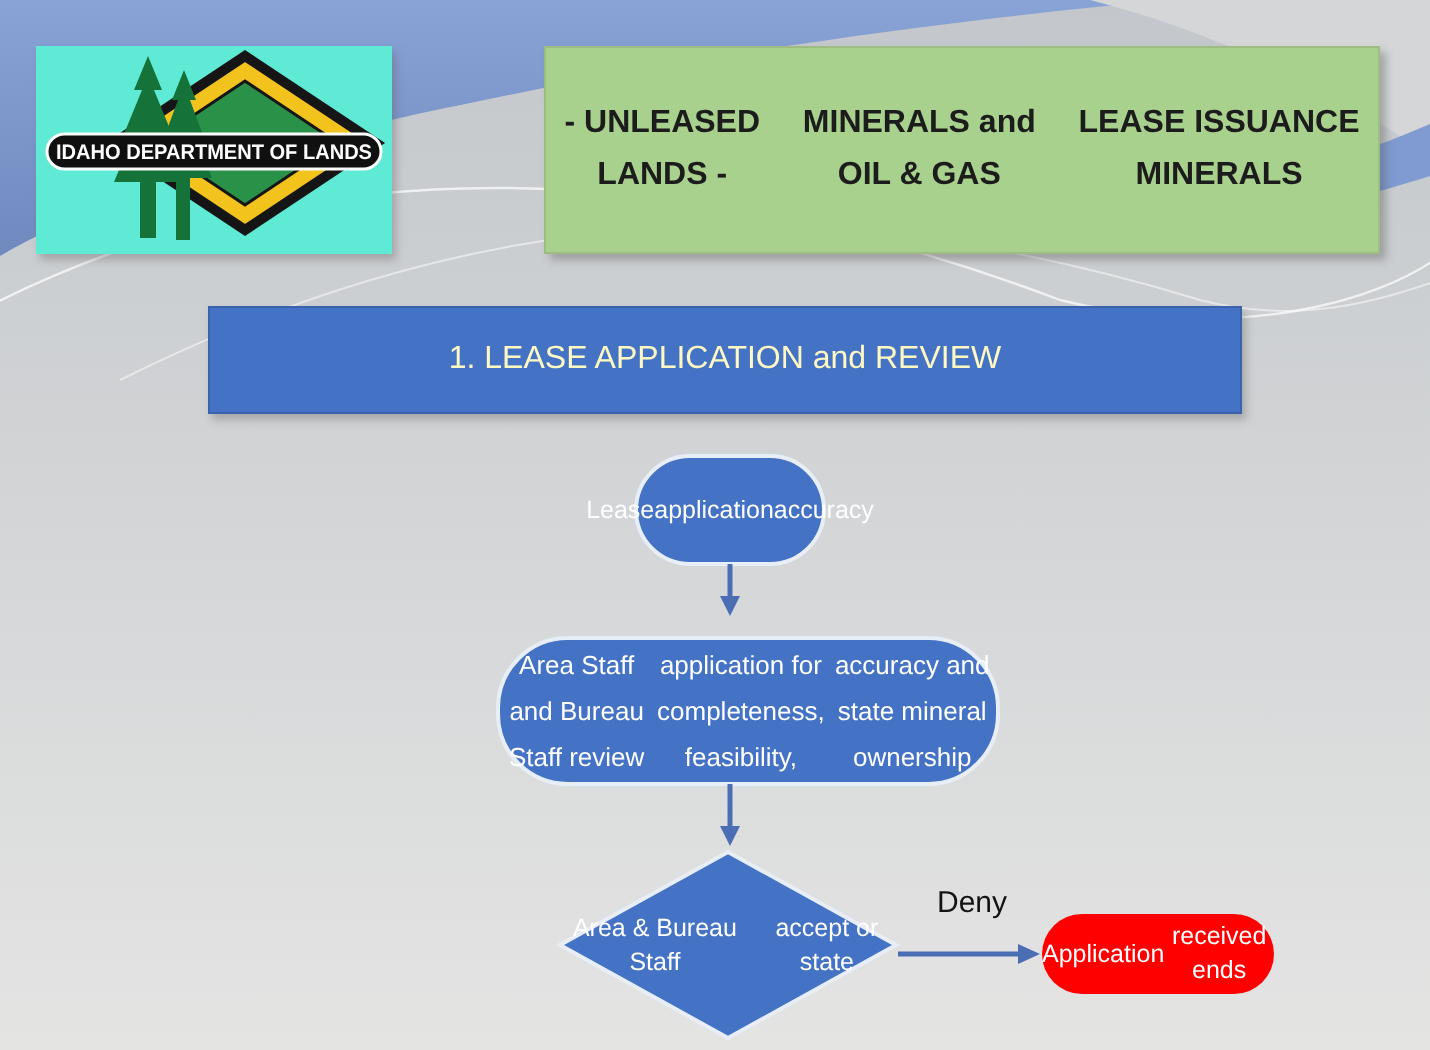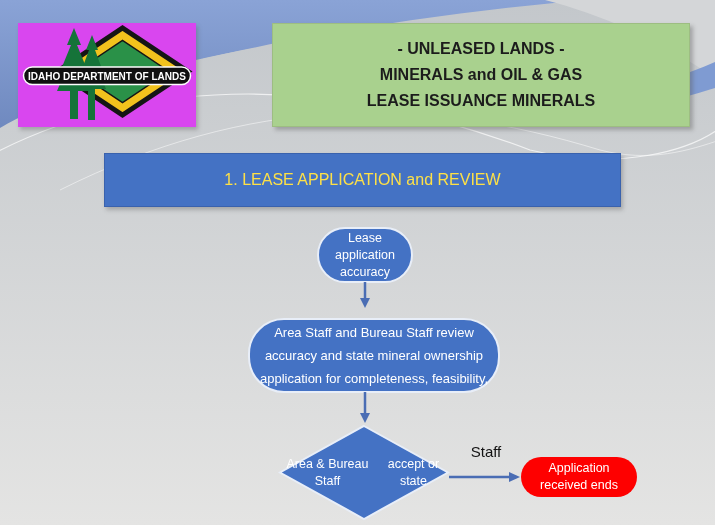--- a/index.html
+++ b/index.html
@@ -6,46 +6,46 @@
   .slide{
     position:relative;width:715px;height:525px;overflow:hidden;
     font-family:"Liberation Sans","DejaVu Sans",sans-serif;
     background:#d5d5d5;
   }
   .bg-svg{position:absolute;left:0;top:0;width:715px;height:525px;}
 
   
   .logo-box{
     position:absolute;left:18px;top:23px;width:178px;height:104px;
-    background:#d946ef;box-shadow:2px 3px 4px rgba(90,90,90,.35);
+    background:#5eead4;box-shadow:2px 3px 4px rgba(90,90,90,.35);
   }
   .logo-box svg{display:block;width:178px;height:104px;}
 
   
   .title-box{
     position:absolute;left:272px;top:23px;width:418px;height:104px;
     background:#a9d18e;border:1px solid #9dbd82;box-sizing:border-box;
     box-shadow:3px 3px 4px rgba(90,90,90,.4);
-    display:flex;flex-direction:column;justify-content:center;align-items:center;
+    display:flex;flex-direction:row;justify-content:center;align-items:center;
     font-weight:bold;font-size:16px;line-height:26px;color:#1c1c1c;text-align:center;
   }
 
   
   .section-banner{
     position:absolute;left:104px;top:153px;width:517px;height:54px;
     background:#4472c4;border:1px solid #3a62ad;box-sizing:border-box;
     box-shadow:2px 3px 4px rgba(90,90,90,.35);
     display:flex;justify-content:center;align-items:center;
-    color:#fde047;font-size:16px;
+    color:#fef9c3;font-size:16px;
   }
 
   
   .node{
     position:absolute;background:#4472c4;color:#ffffff;text-align:center;
-    display:flex;flex-direction:column;justify-content:center;align-items:center;
+    display:flex;flex-direction:row;justify-content:center;align-items:center;
     box-sizing:border-box;border:2px solid #e8eef8;
   }
   .node-start{left:317px;top:227px;width:96px;height:56px;border-radius:28px;
     font-size:12.5px;line-height:17px;}
   .node-review{left:248px;top:318px;width:252px;height:75px;border-radius:36px;
     font-size:13px;line-height:23px;}
   .node-end{left:521px;top:457px;width:116px;height:40px;border-radius:20px;
     background:#fe0000;border:none;font-size:12.5px;line-height:17px;}
 
   .decision-wrap{position:absolute;left:278px;top:424px;width:172px;height:97px;}
@@ -118,40 +118,40 @@
     <div>accuracy</div>
   </div>
 
   <svg class="arrow" style="left:357px;top:282px;" width="16" height="27" viewBox="0 0 16 27">
     <line x1="8" y1="0" x2="8" y2="18" stroke="#4a6db4" stroke-width="2.5"></line>
     <polygon points="3,16 13,16 8,26" fill="#4a6db4"></polygon>
   </svg>
 
   <div class="node node-review">
     <div>Area Staff and Bureau Staff review</div>
+    <div>application for completeness, feasibility,</div>
     <div>accuracy and state mineral ownership</div>
-    <div>application for completeness, feasibility,</div>
   </div>
 
   <svg class="arrow" style="left:357px;top:392px;" width="16" height="32" viewBox="0 0 16 32">
     <line x1="8" y1="0" x2="8" y2="23" stroke="#4a6db4" stroke-width="2.5"></line>
     <polygon points="3,21 13,21 8,31" fill="#4a6db4"></polygon>
   </svg>
 
   <div class="decision-wrap">
     <svg width="172" height="97" viewBox="0 0 172 97">
       <polygon points="86,2 170,48.5 86,95 2,48.5" fill="#4472c4" stroke="#e8eef8" stroke-width="2"></polygon>
     </svg>
     <div class="decision-text">
       <div>Area &amp; Bureau Staff</div>
       <div>accept or state</div>
     </div>
   </div>
 
-  <div class="deny-label">Staff</div>
+  <div class="deny-label">Deny</div>
 
   <svg class="arrow" style="left:449px;top:469px;" width="72" height="16" viewBox="0 0 72 16">
     <line x1="0" y1="8" x2="62" y2="8" stroke="#4a6db4" stroke-width="2.5"></line>
     <polygon points="60,3 60,13 71,8" fill="#4a6db4"></polygon>
   </svg>
 
   <div class="node node-end">
     <div>Application</div>
     <div>received ends</div>
   </div>

